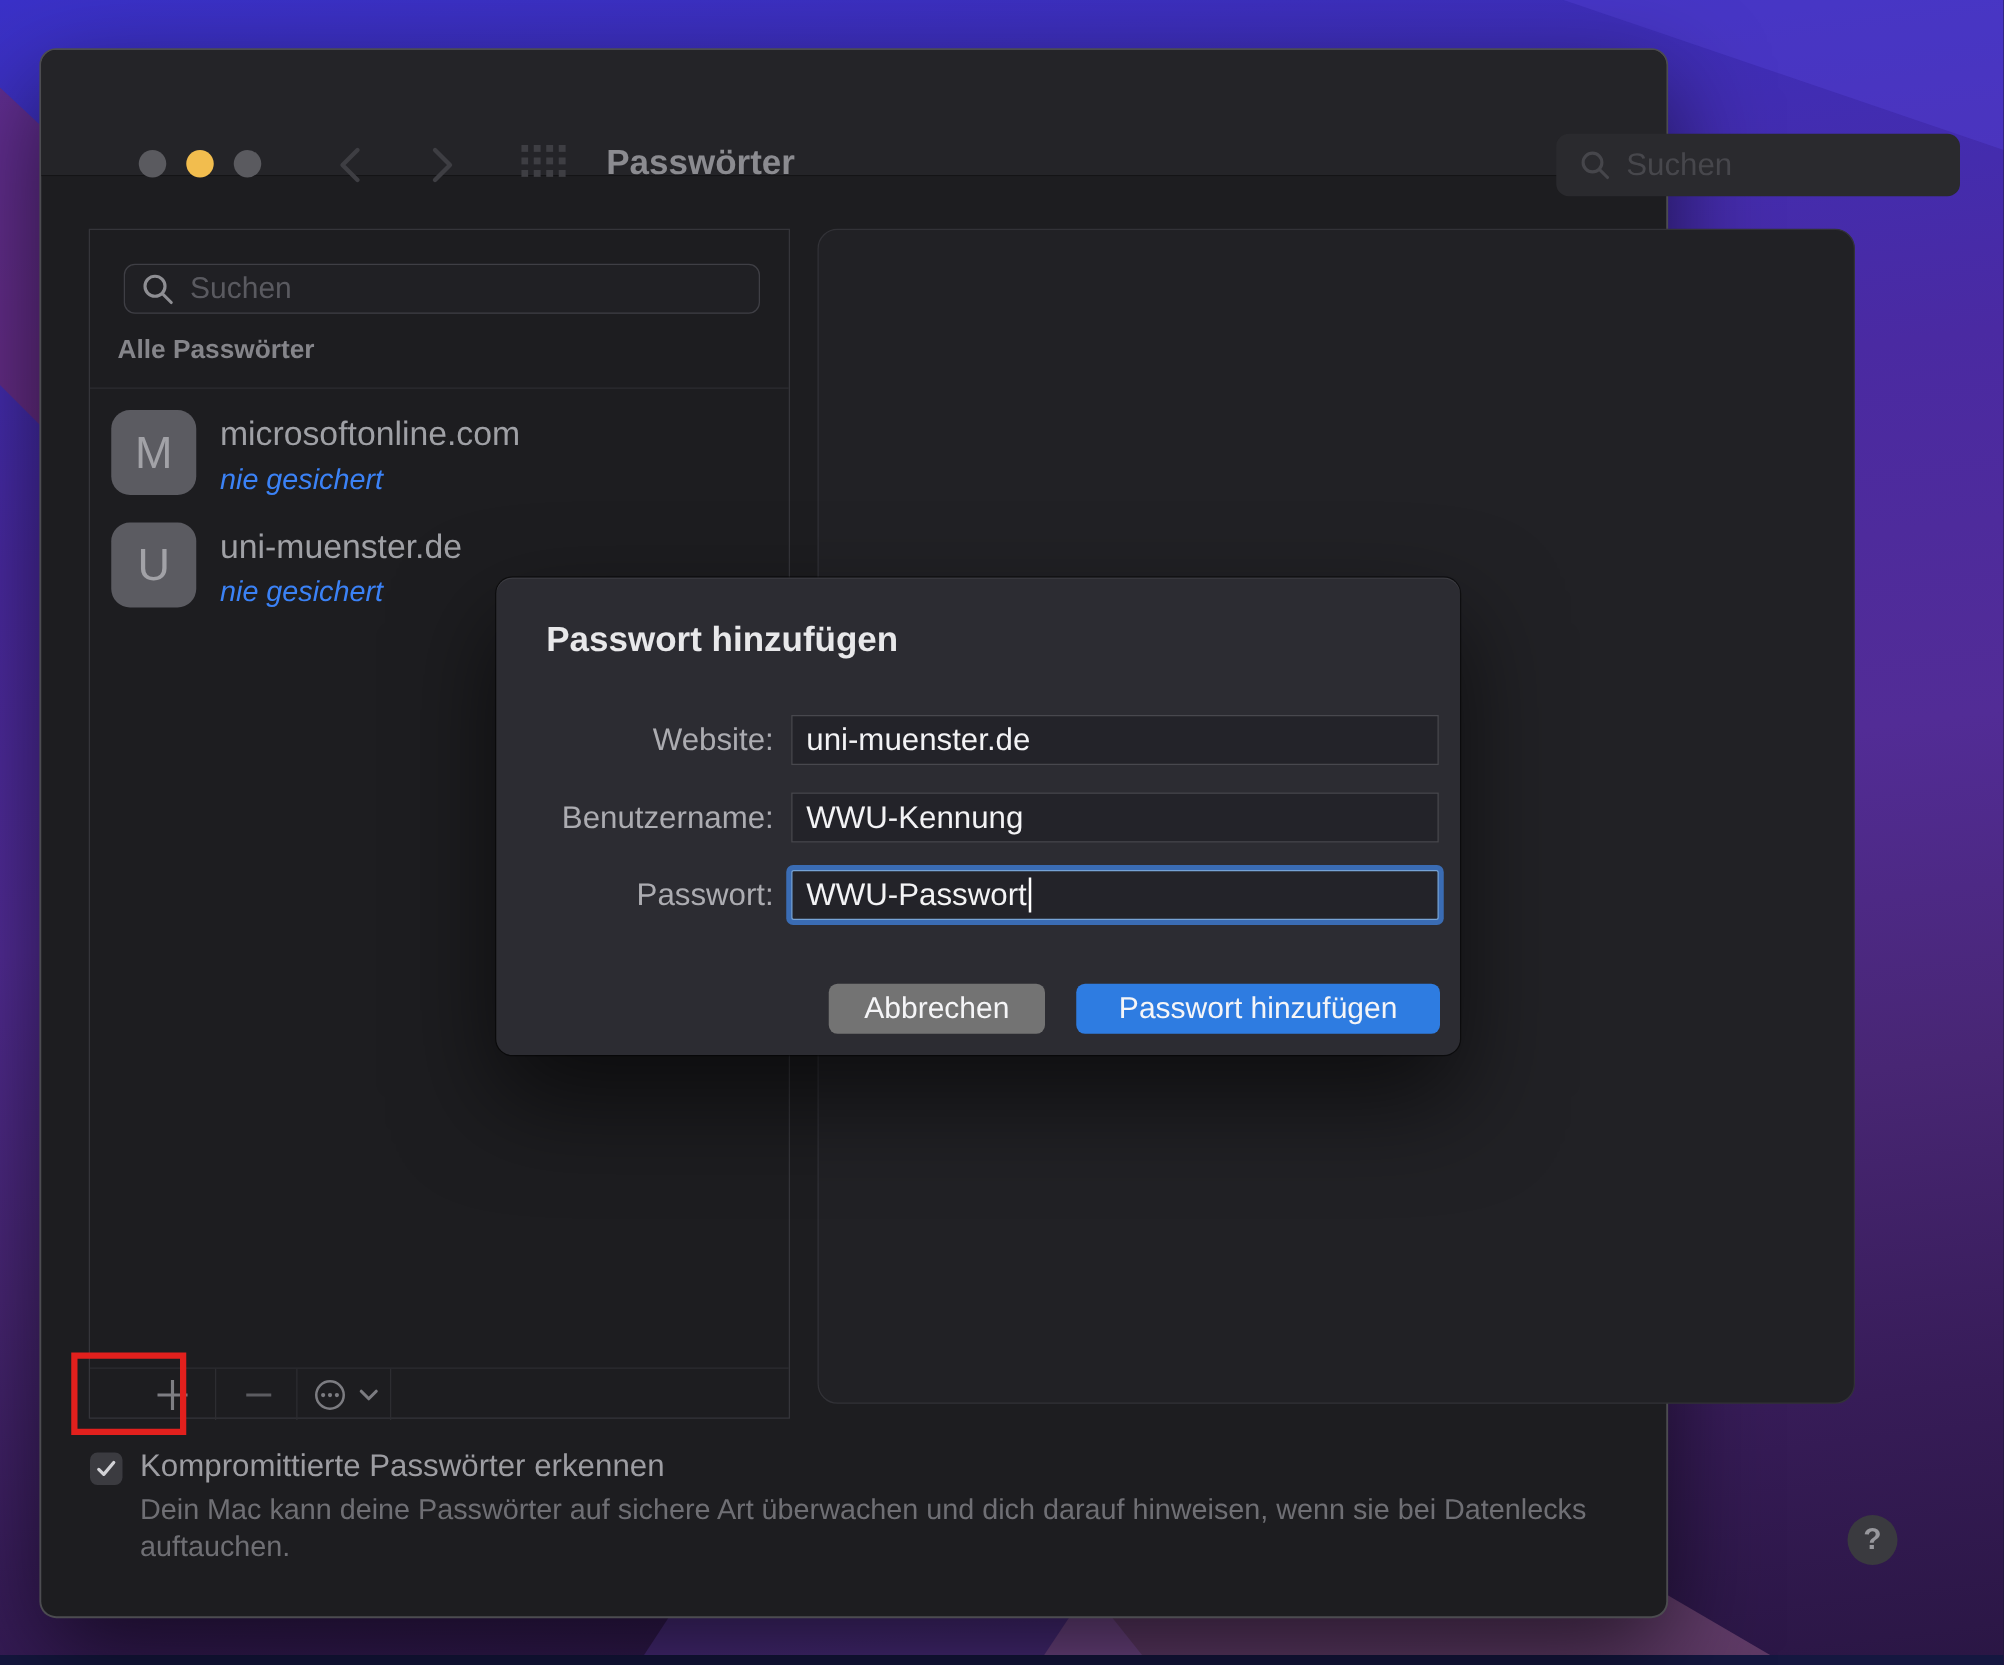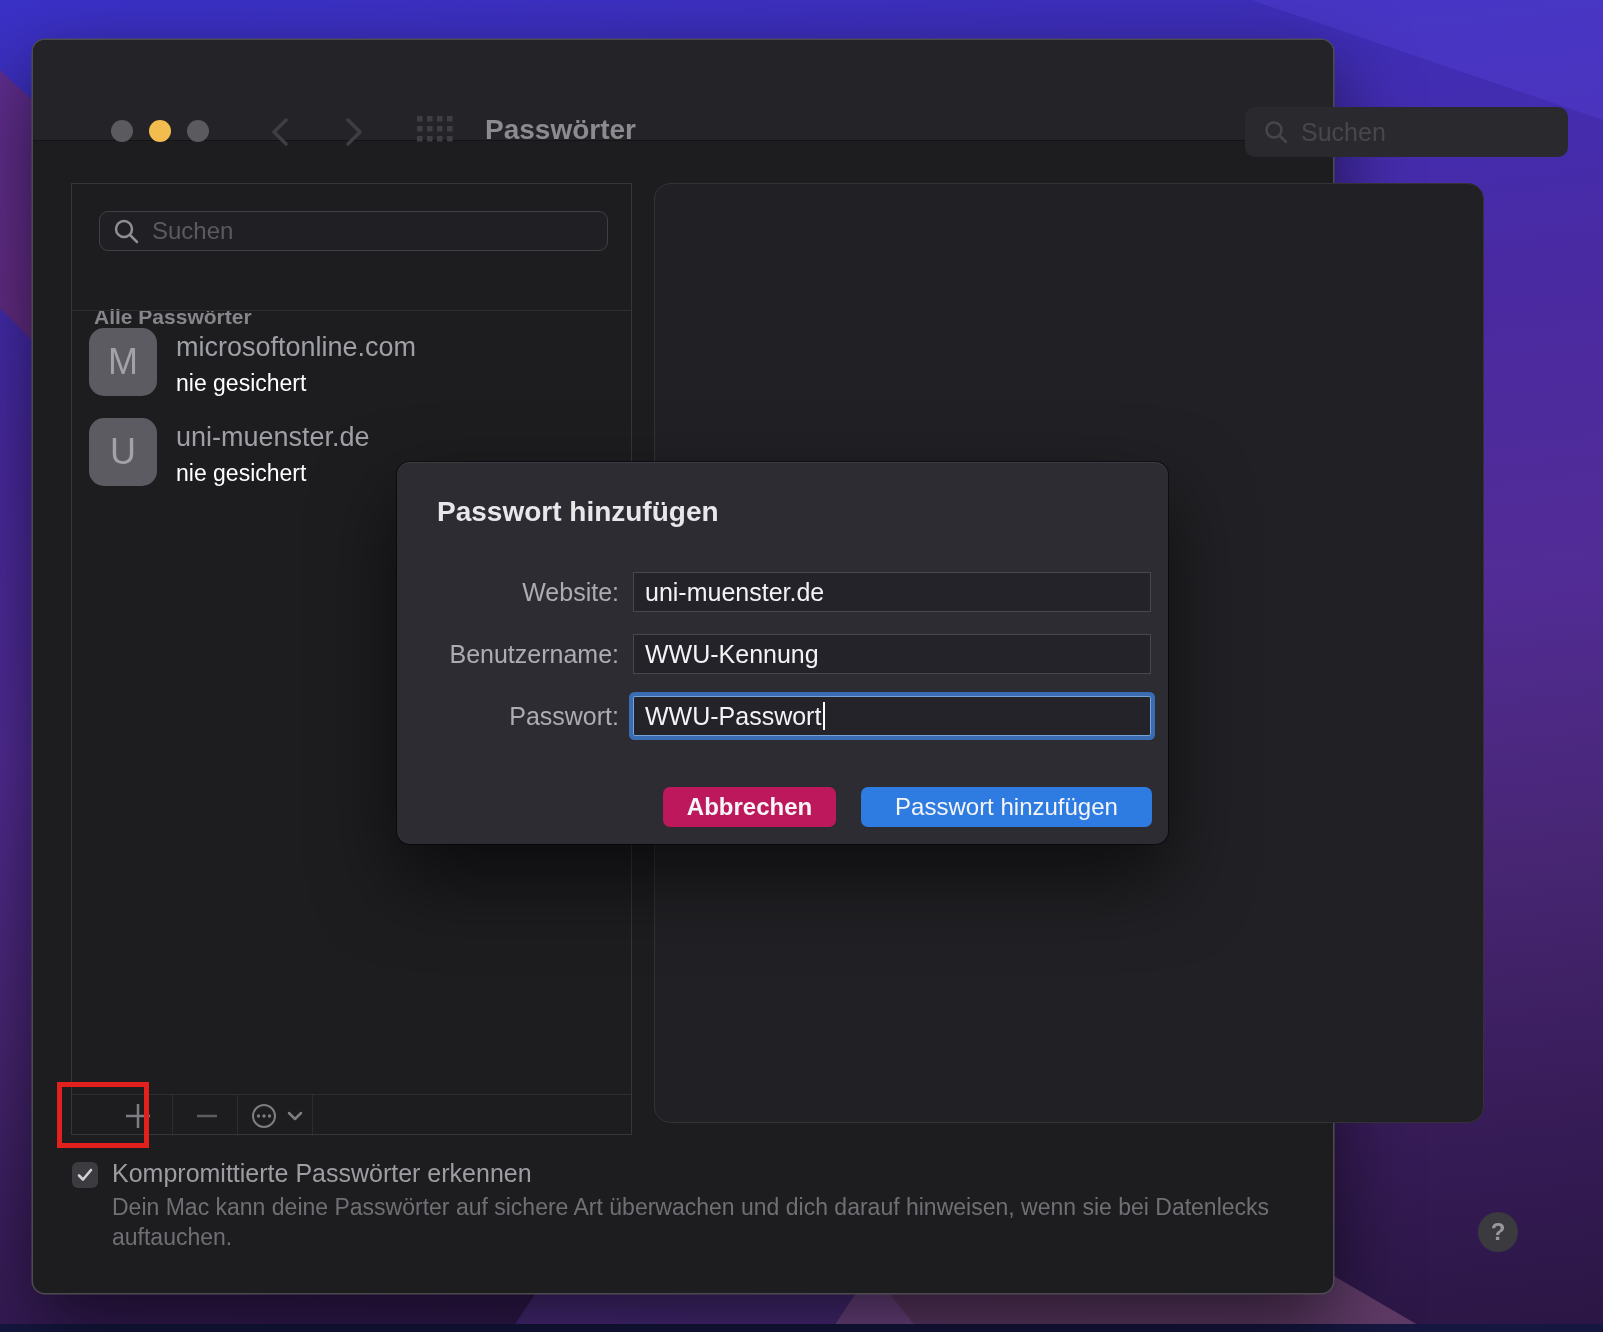--- a/index.html
+++ b/index.html
@@ -24,27 +24,27 @@
   .gridbtn{position:absolute;left:384px;top:76px;width:36px;height:30px;}
   .win-title{position:absolute;left:452px;top:74px;font-size:28px;font-weight:700;color:#8b8b90;}
   .tb-search{position:absolute;left:1212px;top:67px;width:323px;height:50px;border-radius:10px;
     background:#2a2a2e;display:flex;align-items:center;padding-left:18px;}
   .tb-search .ph{color:#47474c;font-size:25px;margin-left:12px;}
 
   .panel-side{position:absolute;left:38px;top:143px;width:561px;height:952px;border:1px solid #35353a;background:#1d1d20;}
   .side-search{position:absolute;left:27px;top:27px;width:509px;height:40px;border:1px solid #3f3f45;border-radius:9px;
     display:flex;align-items:center;padding-left:12px;background:#202024;}
   .side-search .ph{color:#5a5a60;font-size:24px;margin-left:12px;}
-  .side-header{position:absolute;left:22px;top:84px;font-size:21px;font-weight:700;color:#85858a;margin-top:37px;}
+  .side-header{position:absolute;left:22px;top:84px;font-size:21px;font-weight:700;color:#85858a;}
   .side-div{position:absolute;left:0;top:126px;width:100%;height:1px;background:#2d2d31;}
   .pw-item{position:absolute;left:0;width:100%;height:90px;}
   .avatar{position:absolute;left:17px;top:0;width:68px;height:68px;border-radius:15px;background:#5b5b61;
     display:flex;align-items:center;justify-content:center;font-size:36px;color:#a2a2a7;}
   .pw-title{position:absolute;left:104px;top:4px;font-size:27px;color:#9fa0a5;}
-  .pw-sub{position:absolute;left:104px;top:42px;font-size:23px;color:#ffffff;}
+  .pw-sub{position:absolute;left:104px;top:42px;font-size:23px;color:#3b82f6;font-style:italic;}
   .side-toolbar{position:absolute;left:0;top:910px;width:100%;height:41px;border-top:1px solid #2d2d31;}
   .tool-div{position:absolute;top:0;width:1px;height:41px;background:#2d2d31;}
   .toolbtn{position:absolute;top:0;height:41px;display:flex;align-items:center;justify-content:center;}
 
   .hl-red{position:absolute;left:24px;top:1042px;width:92px;height:66px;border:5px solid #e2201d;z-index:40;}
 
   .panel-detail{position:absolute;left:621px;top:143px;width:830px;height:940px;border:1px solid #323237;
     border-radius:16px;background:#212125;}
   .detail-hint{position:absolute;left:1157px;top:591px;font-size:27px;color:#4b4b50;white-space:nowrap;z-index:5;}
 
@@ -59,21 +59,21 @@
     box-shadow:inset 0 1px 0 rgba(255,255,255,.08),0 0 0 1px rgba(0,0,0,.5),0 35px 80px rgba(0,0,0,.6);z-index:50;}
   .dlg-title{position:absolute;left:40px;top:34px;font-size:28px;font-weight:700;color:#e8e8ea;}
   .dlg-row{position:absolute;left:0;width:100%;height:40px;padding-left:46px;}
   .dlg-label{position:absolute;right:549px;top:6px;font-size:25px;color:#acacb1;white-space:nowrap;}
   .dlg-input{position:absolute;left:236px;top:0;width:518px;height:40px;background:#232329;border:1px solid #48484e;
     display:flex;align-items:center;padding-left:11px;font-size:25px;color:#f3f3f5;white-space:nowrap;}
   .dlg-input.focused{border:1px solid #76a3d6;box-shadow:0 0 0 4px #3a6cb4;border-radius:2px;}
   .caret{display:inline-block;width:2px;height:28px;background:#ffffff;margin-left:2px;vertical-align:middle;}
   .btn{position:absolute;top:325px;height:40px;border-radius:7px;display:flex;align-items:center;justify-content:center;
     font-size:24px;color:#f5f5f7;}
-  .btn-cancel{left:266px;width:173px;background:#be185d;font-weight:bold;}
+  .btn-cancel{left:266px;width:173px;background:#737373;}
   .btn-submit{left:464px;width:291px;background:#2e7ce1;}
 
   svg{display:block;}
 </style>
 </head>
 <body>
 
 <div id="screen">
   <div class="wp1"></div>
   <div class="wp2"></div>

